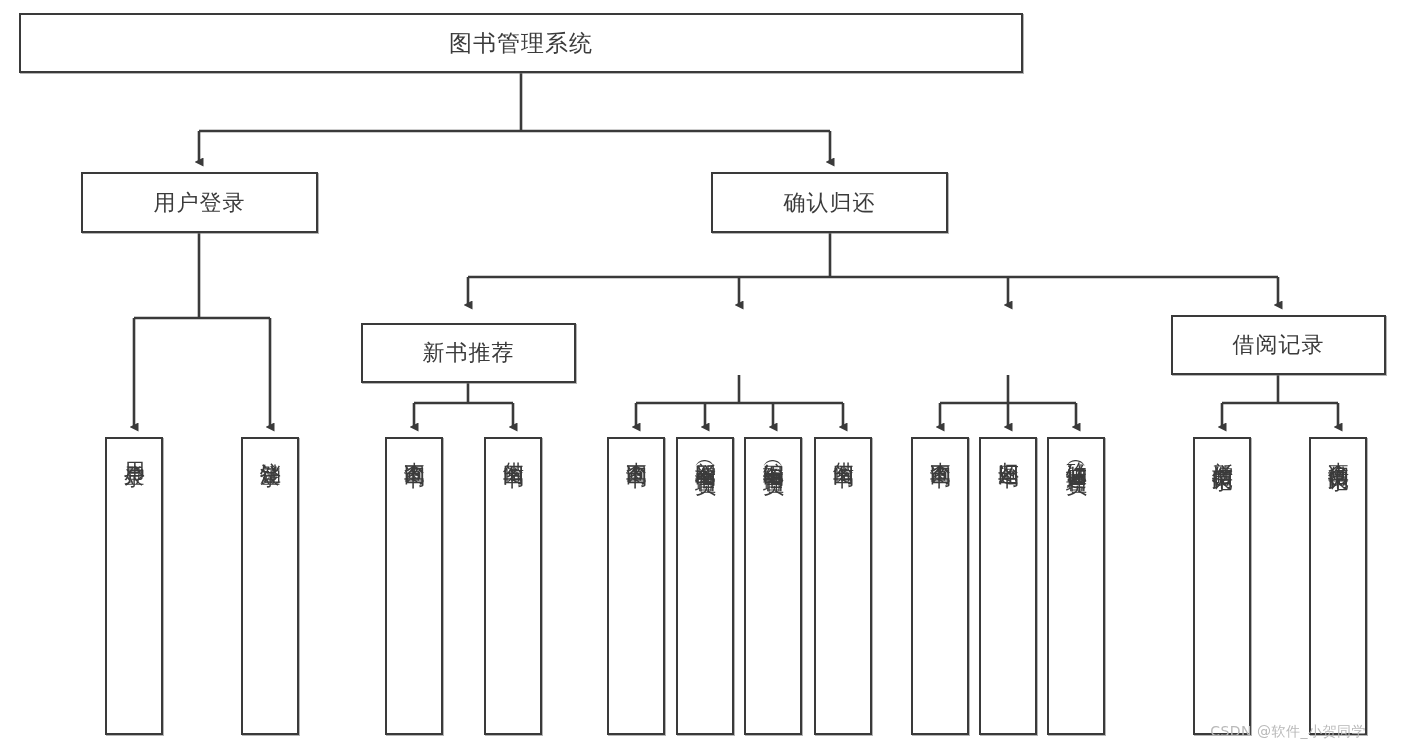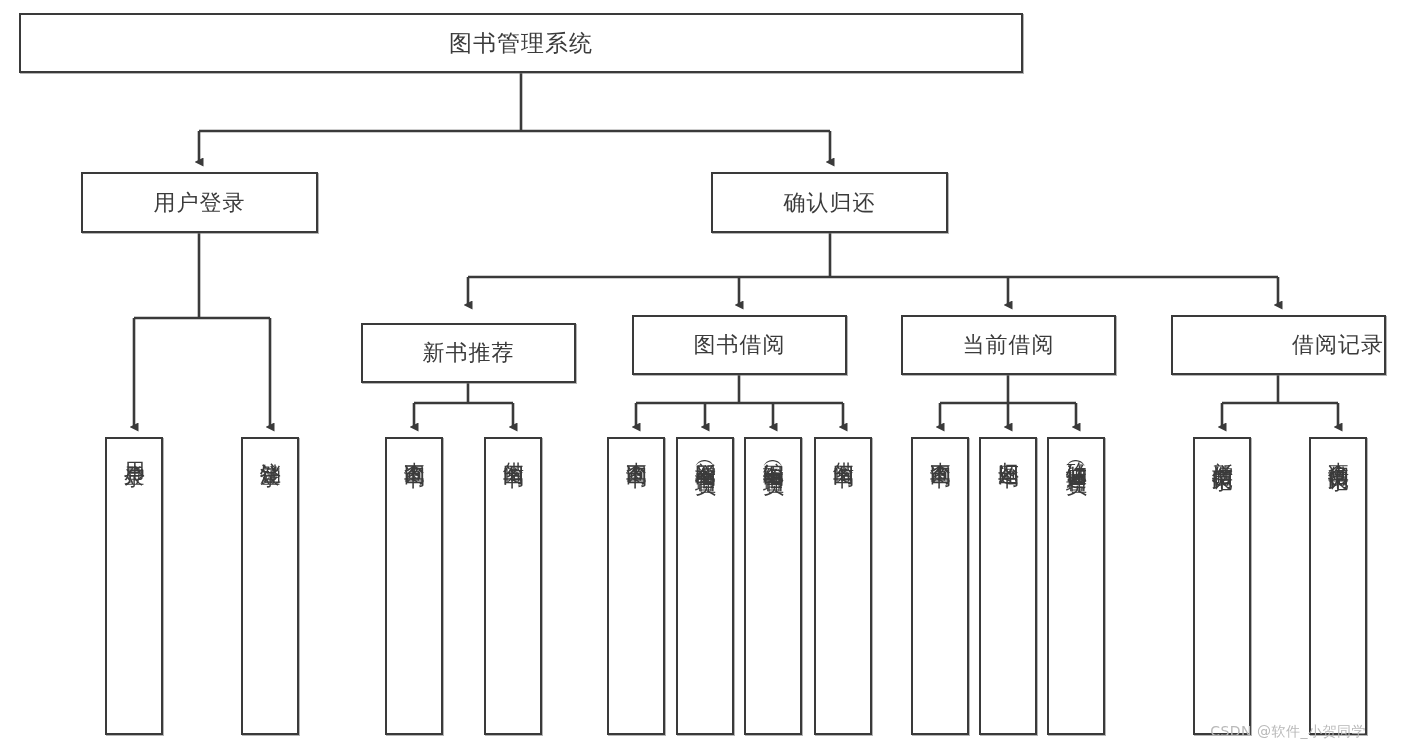--- a/index.html
+++ b/index.html
@@ -132,27 +132,21 @@
   <div class="node horizontal" style="left:81px; top:172px; width:237px; height:61px;">
     <span class="node-label">用户登录</span>
   </div>
   <div class="node horizontal" style="left:711px; top:172px; width:237px; height:61px;">
     <span class="node-label">确认归还</span>
   </div>
 
   <div class="node horizontal" style="left:361px; top:323px; width:215px; height:60px;">
     <span class="node-label">新书推荐</span>
   </div>
-  <div class="node horizontal" style="left:632px; top:315px; width:215px; height:60px;">
-    <span class="node-label">图书借阅</span>
-  </div>
-  <div class="node horizontal" style="left:901px; top:315px; width:215px; height:60px;">
-    <span class="node-label">当前借阅</span>
-  </div>
-  <div class="node horizontal" style="left:1171px; top:315px; width:215px; height:60px;justify-content:flex-end;">
+  <div class="node horizontal" style="left:1171px; top:315px; width:215px; height:60px;">
     <span class="node-label">借阅记录</span>
   </div>
 
   <div class="node vertical" style="left:105px; top:437px; width:58px; height:298px;">
     <span class="node-label">用户登录</span>
   </div>
   <div class="node vertical" style="left:241px; top:437px; width:58px; height:298px;">
     <span class="node-label">注销登录</span>
   </div>
 

